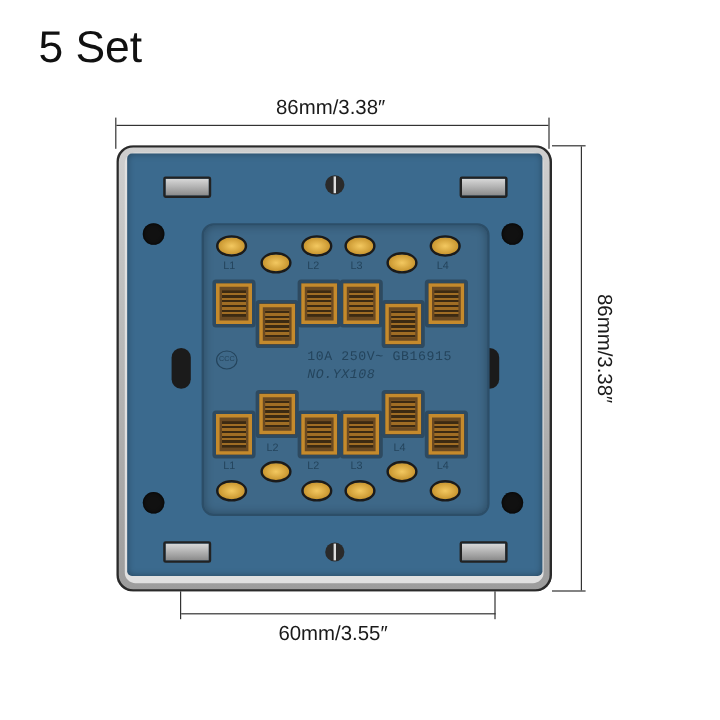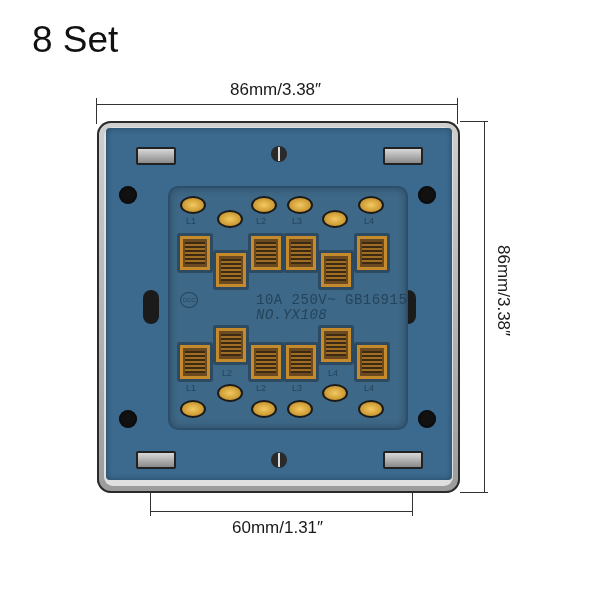--- a/index.html
+++ b/index.html
@@ -16,42 +16,42 @@
   .clip{position:absolute;width:36px;height:14px;background:linear-gradient(#d8d8d8,#8a8a8a);border:2px solid #222;border-radius:2px;}
   .hole{position:absolute;width:18px;height:18px;border-radius:50%;background:#111;box-shadow:inset 0 0 3px #000;}
   .slot{position:absolute;width:16px;height:34px;border-radius:8px;background:#1b1b1b;}
   .screw-hole{position:absolute;width:16px;height:16px;border-radius:50%;background:#2a2a2a;}
   .screw-hole::after{content:"";position:absolute;left:7px;top:1px;width:2px;height:14px;background:#ddd;}
   .module{position:absolute;left:168px;top:186px;width:236px;height:240px;background:#3e6888;border:2px solid #2c4e68;border-radius:10px;box-shadow:inset 0 0 8px rgba(0,0,0,.3);}
   .terminal{position:absolute;width:30px;height:34px;background:#6b4a22;border:3px solid #2e4a60;border-radius:3px;box-shadow:inset 0 0 0 3px #c58a2c;}
   .terminal::after{content:"";position:absolute;left:5px;top:6px;right:5px;bottom:6px;background:repeating-linear-gradient(#3c2a12 0 2px,#a06d24 2px 4px);}
   .screw{position:absolute;width:22px;height:14px;border-radius:50%;background:radial-gradient(#f3c860,#b8821c);border:2px solid #1b1b1b;}
   .tlabel{position:absolute;font-size:9px;color:#24445c;font-family:"Liberation Sans",sans-serif;}
-  .rating{position:absolute;font-size:14px;color:#24445c;font-family:"Liberation Mono",monospace;letter-spacing:.5px;}
+  .rating{position:absolute;font-size:11px;color:#24445c;font-family:"Liberation Mono",monospace;letter-spacing:.5px;}
   .cert{position:absolute;left:180px;top:292px;width:16px;height:14px;border:1px solid #24445c;border-radius:50%;font-size:6px;color:#24445c;text-align:center;line-height:14px;}
 </style>
 </head>
 <body>
 
-<div class="title">8 Set</div>
+<div class="title">5 Set</div>
 
 <div class="dim-label dim-top-label">86mm/3.38″</div>
 <div class="dim-line" style="left:97px;top:104px;width:360px;height:1px;"></div>
 <div class="dim-line" style="left:96px;top:98px;width:1px;height:26px;"></div>
 <div class="dim-line" style="left:457px;top:98px;width:1px;height:26px;"></div>
 
 <div class="dim-line" style="left:484px;top:122px;width:1px;height:370px;"></div>
 <div class="dim-line" style="left:460px;top:121px;width:28px;height:1px;"></div>
 <div class="dim-line" style="left:460px;top:492px;width:28px;height:1px;"></div>
 <div class="dim-label dim-right-label">86mm/3.38″</div>
 
 <div class="dim-line" style="left:151px;top:511px;width:262px;height:1px;"></div>
 <div class="dim-line" style="left:150px;top:490px;width:1px;height:26px;"></div>
 <div class="dim-line" style="left:412px;top:490px;width:1px;height:26px;"></div>
-<div class="dim-label dim-bottom-label">60mm/1.31″</div>
+<div class="dim-label dim-bottom-label">60mm/3.55″</div>
 
 <div class="plate">
     <div class="plate-inner"></div>
   </div>
 <div class="back"></div>
 
 <div class="clip" style="left:136px;top:147px;"></div>
 <div class="clip" style="left:383px;top:147px;"></div>
 <div class="clip" style="left:136px;top:451px;"></div>
 <div class="clip" style="left:383px;top:451px;"></div>

